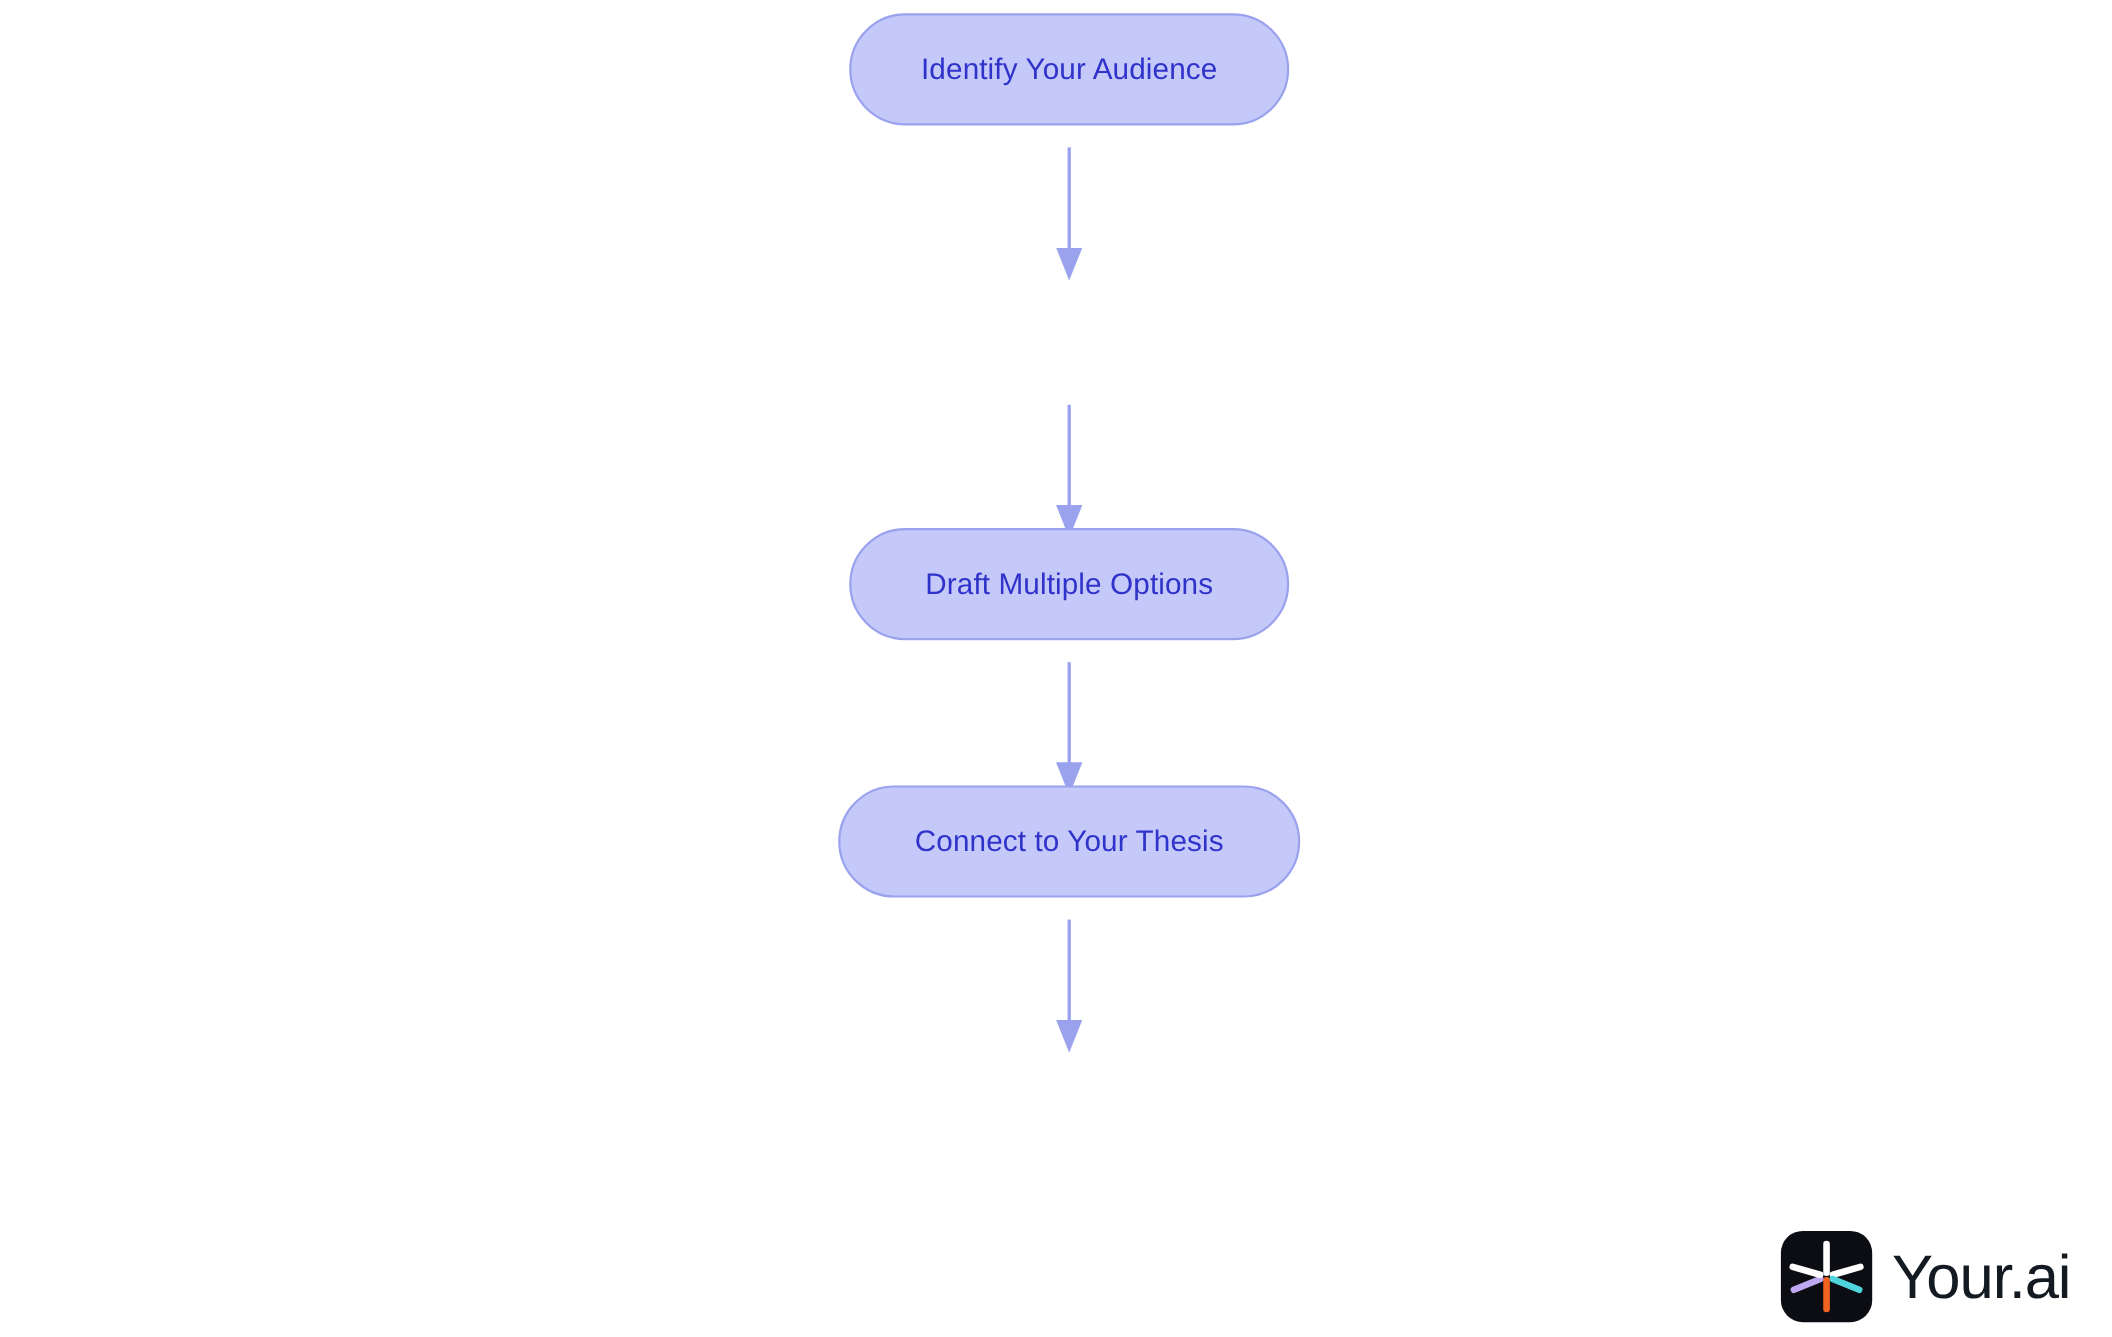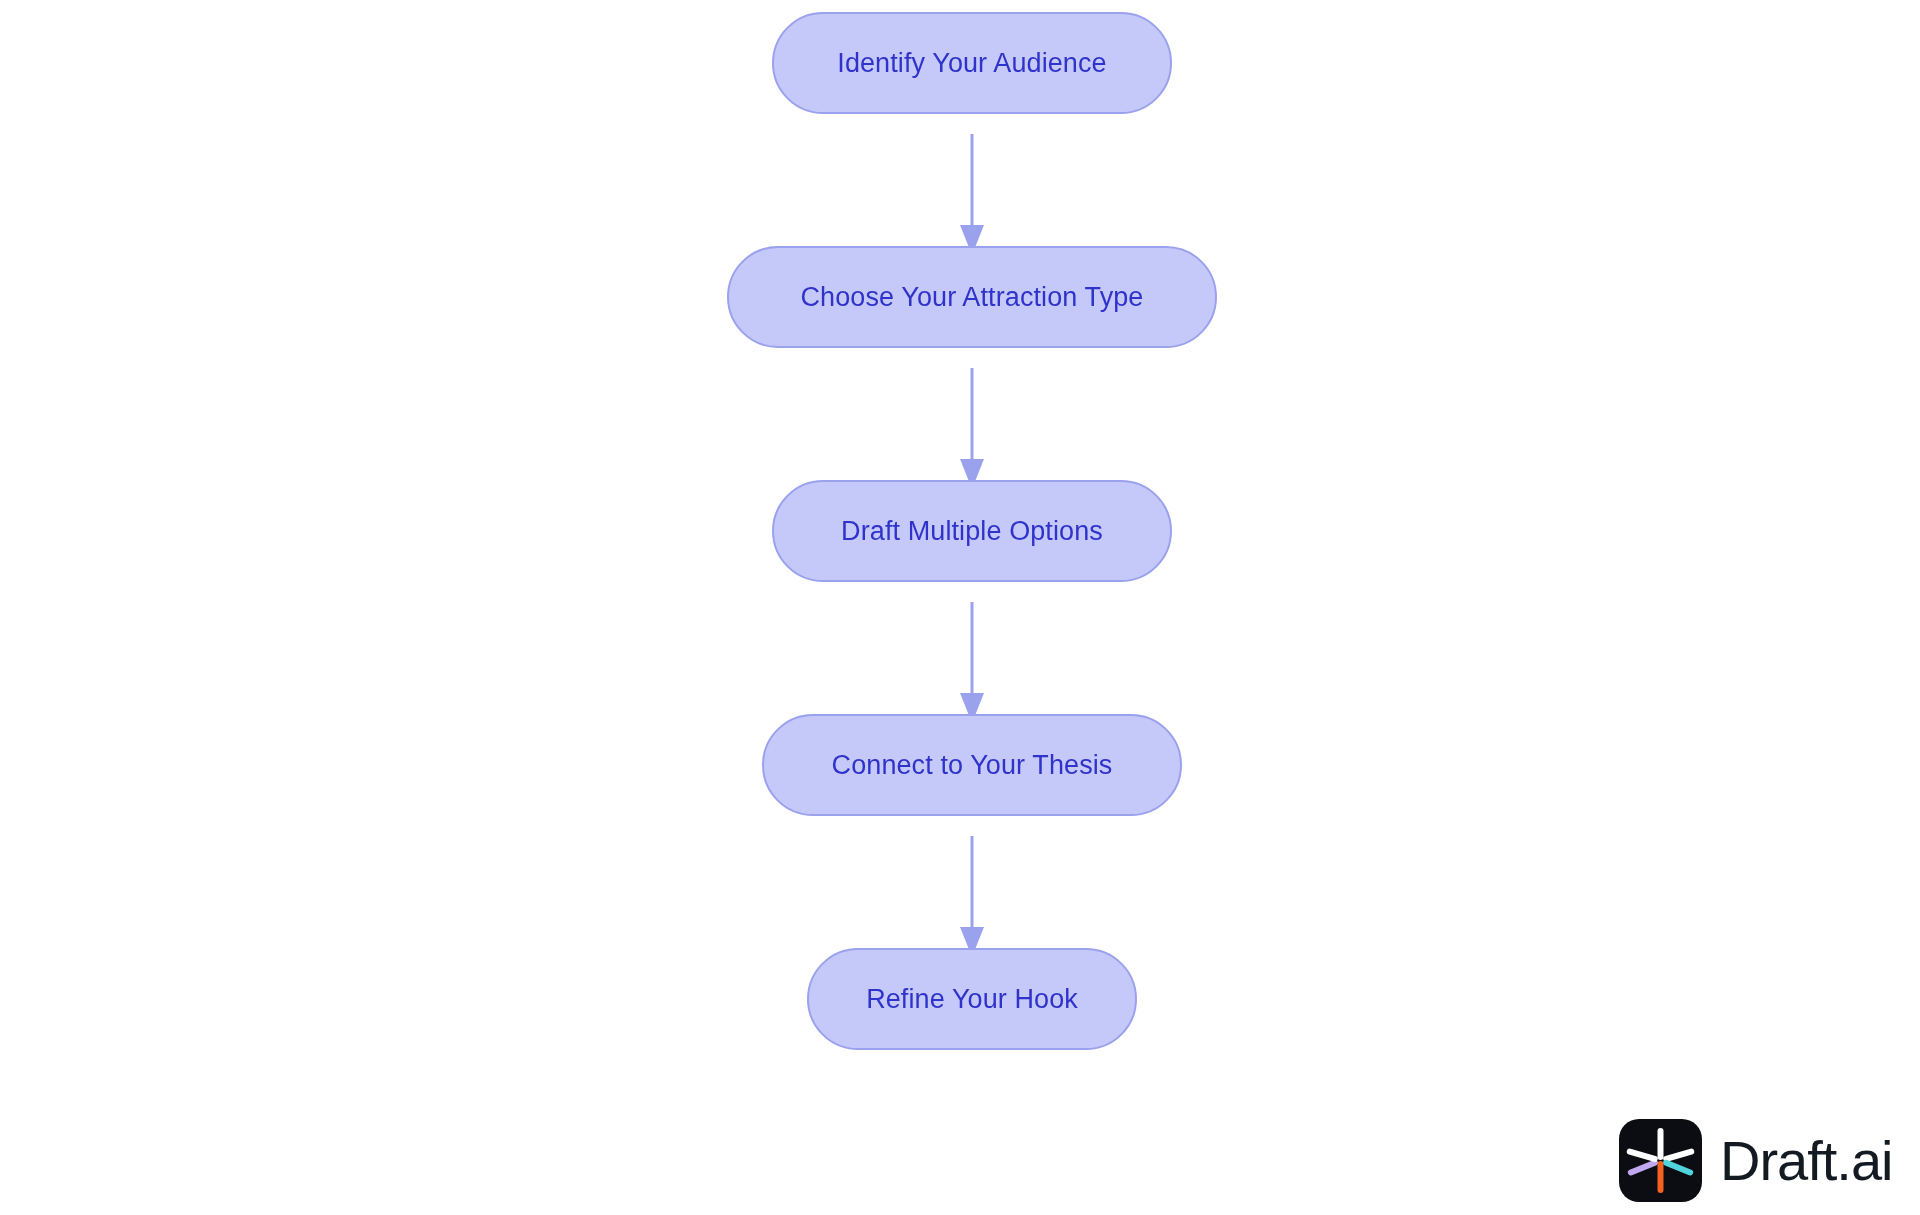--- a/index.html
+++ b/index.html
@@ -111,49 +111,43 @@
     </g>
     <g>
       <line x1="972" y1="836" x2="972" y2="930" stroke="#9aa2ee" stroke-width="3" marker-end="url(#arrowhead)"></line>
     </g>
   </svg>
 
   <div class="flow-node node-0">
     <span class="flow-node-label">Identify Your Audience</span>
   </div>
 
-  <div class="flow-node node-1">
-    <span class="flow-node-label">Choose Your Attraction Type</span>
-  </div>
 
   <div class="flow-node node-2">
     <span class="flow-node-label">Draft Multiple Options</span>
   </div>
 
   <div class="flow-node node-3">
     <span class="flow-node-label">Connect to Your Thesis</span>
   </div>
 
-  <div class="flow-node node-4">
-    <span class="flow-node-label">Refine Your Hook</span>
-  </div>
 
   <div id="tely-logo">
     <div id="tely-logo-mark">
       <svg viewBox="0 0 83 83" width="83" height="83">
 
         <rect x="6.5" y="38.5" width="32" height="6" rx="3" fill="#bfa8f0" transform="rotate(-22 41.5 41.5)"></rect>
 
         <rect x="6.5" y="38.5" width="32" height="6" rx="3" fill="#ffffff" transform="rotate(16 41.5 41.5)"></rect>
 
         <rect x="44.5" y="38.5" width="32" height="6" rx="3" fill="#ffffff" transform="rotate(-16 41.5 41.5)"></rect>
 
         <rect x="44.5" y="38.5" width="32" height="6" rx="3" fill="#4fd4dd" transform="rotate(22 41.5 41.5)"></rect>
 
         <rect x="38.5" y="9" width="6" height="32" rx="3" fill="#ffffff"></rect>
 
         <rect x="38.5" y="42" width="6" height="32" rx="3" fill="#f4621f"></rect>
       </svg>
     </div>
-    <div id="tely-logo-word">Draft.ai</div>
+    <div id="tely-logo-word">Your.ai</div>
   </div>
 
 </div>
 
 </body></html>

